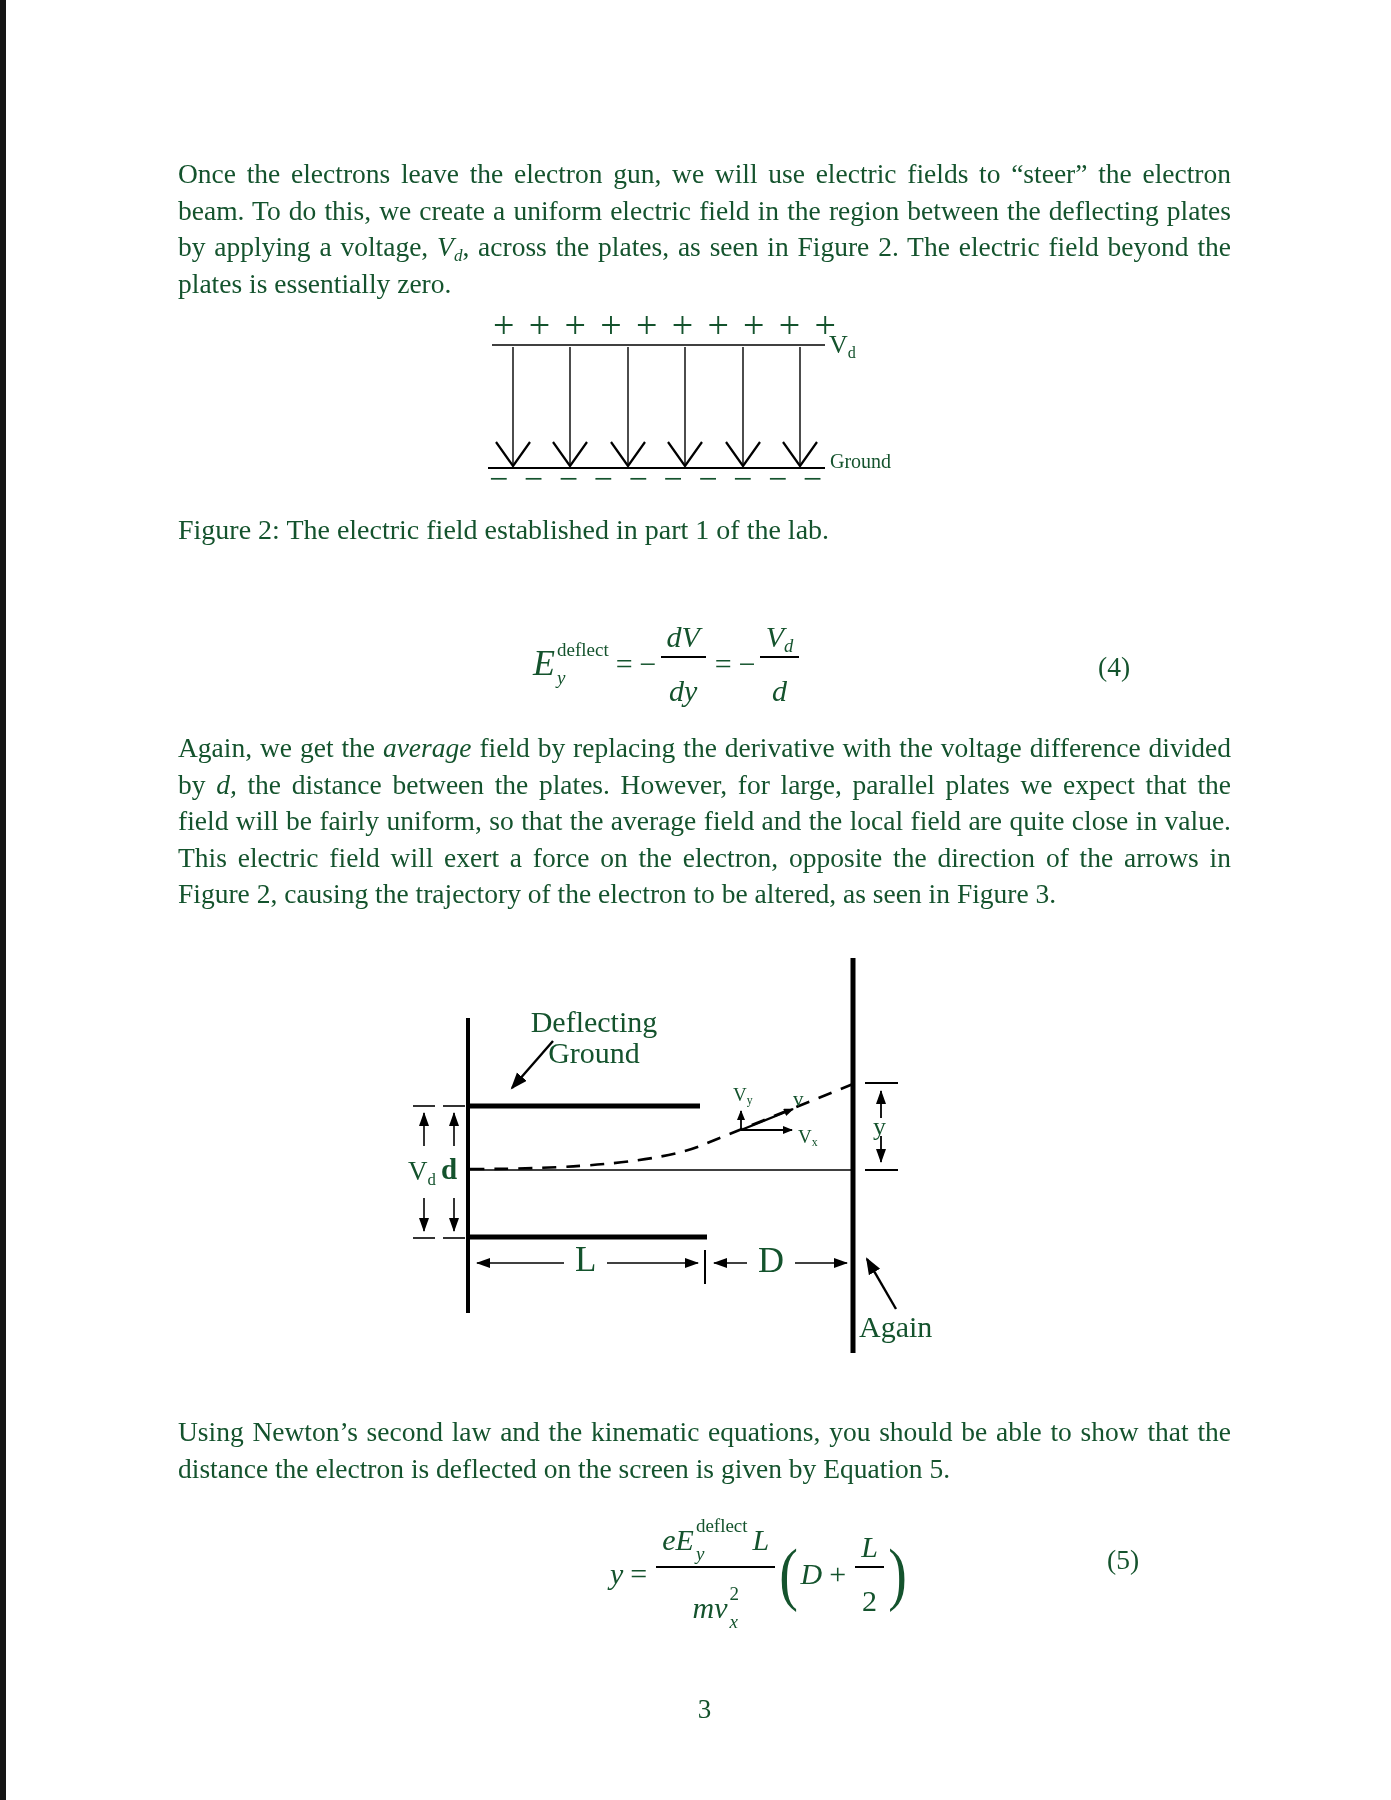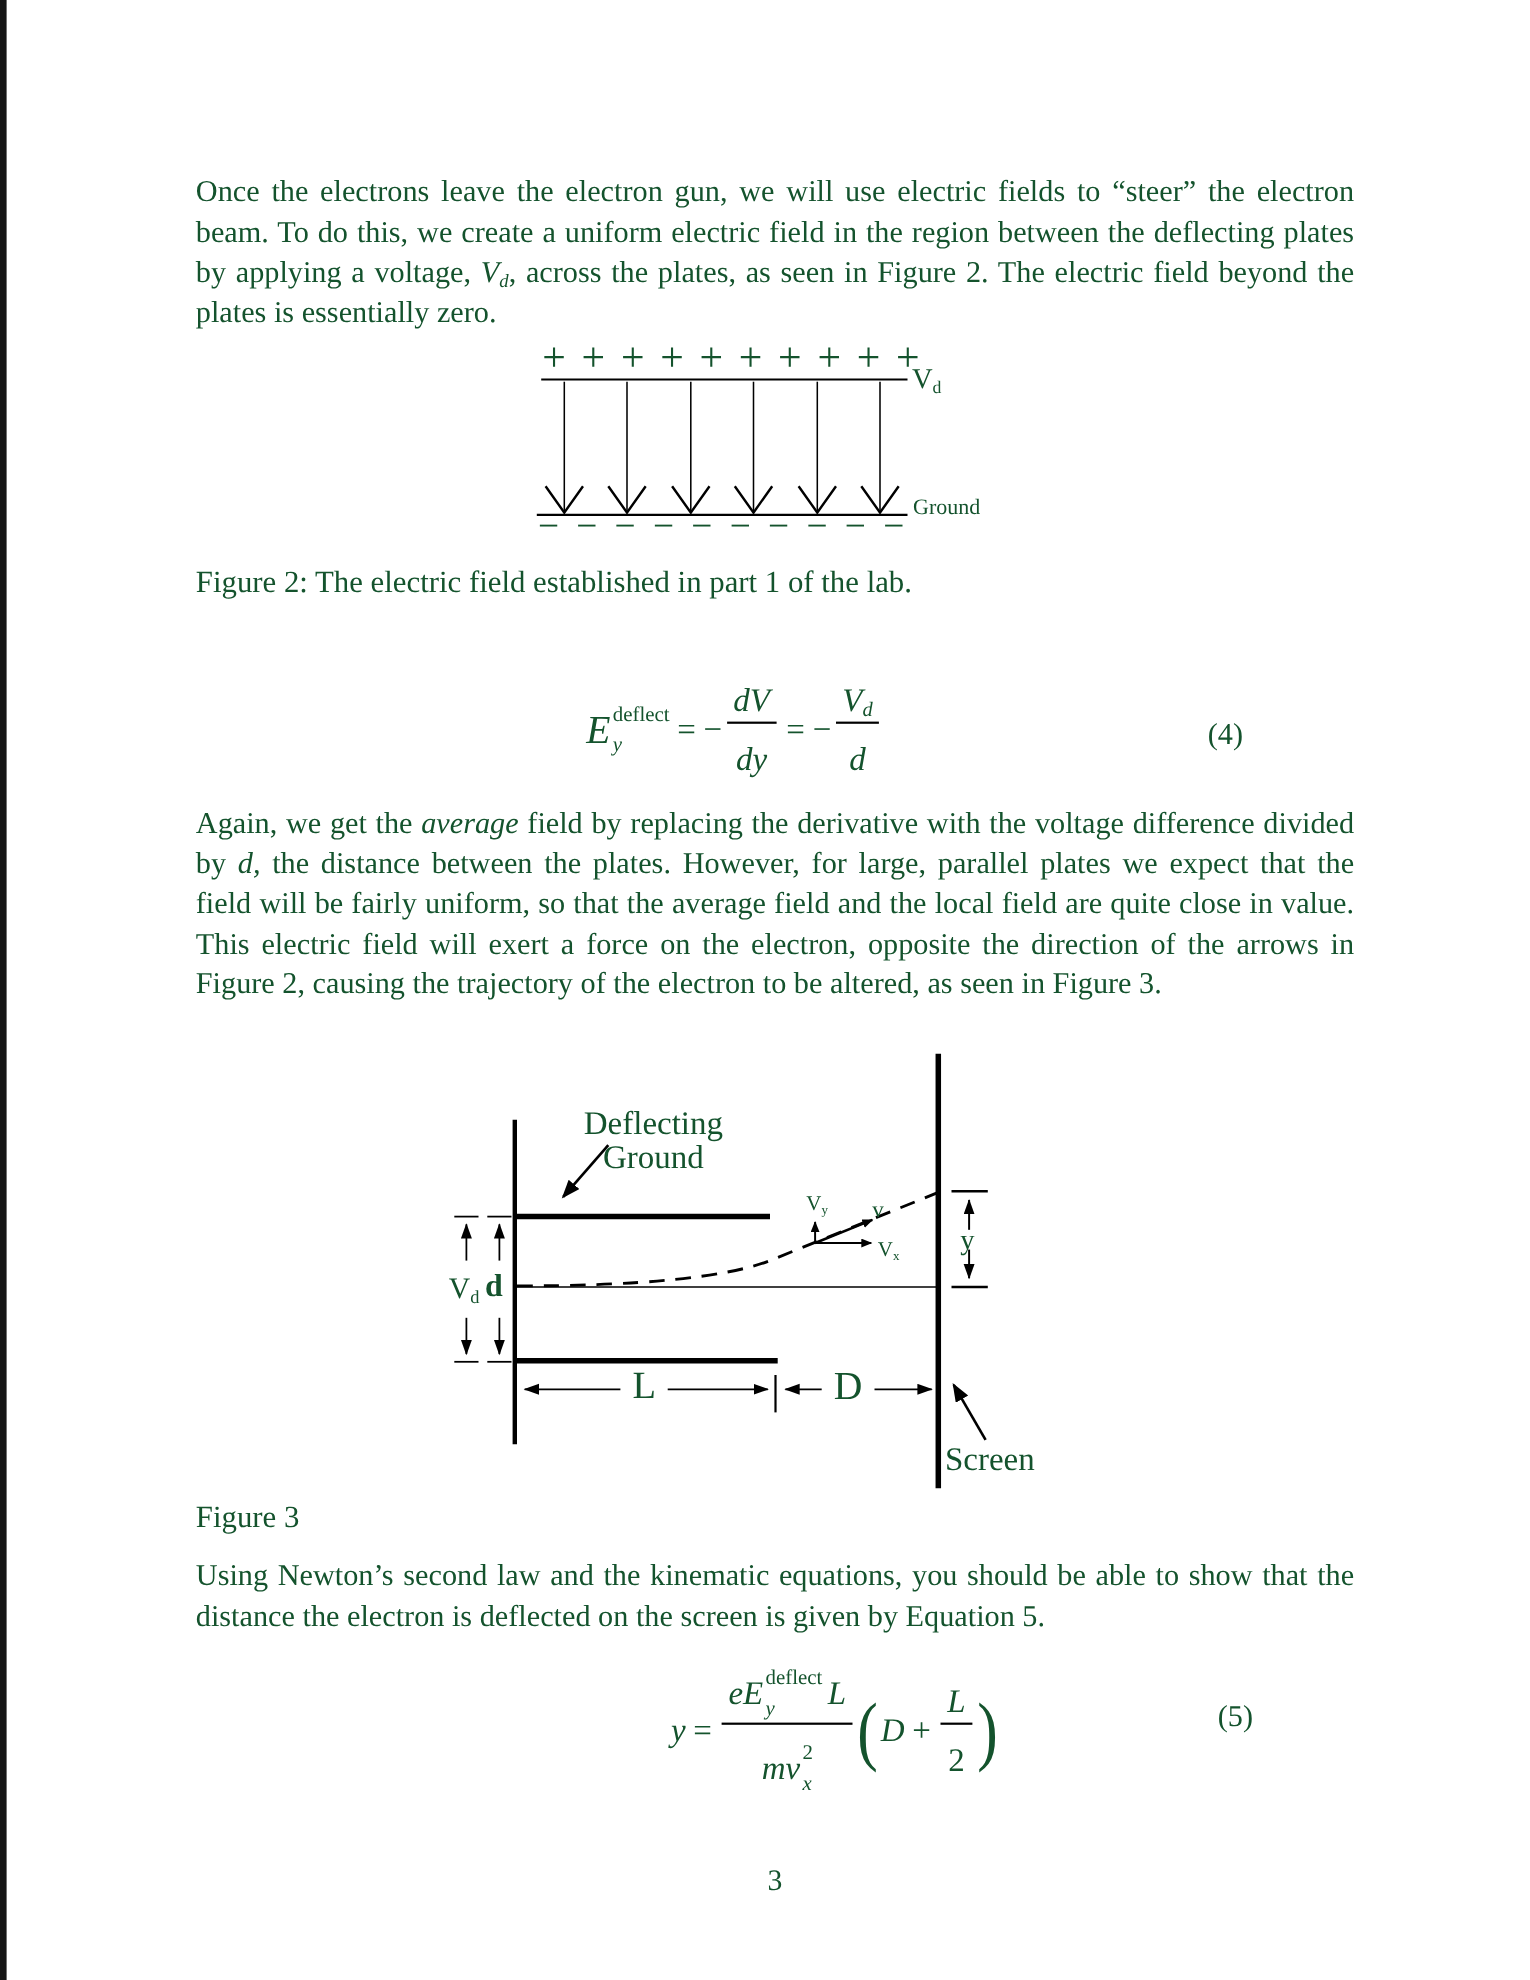--- a/index.html
+++ b/index.html
@@ -162,22 +162,21 @@
     <span style="display:block;">Ground</span>
   </div>
   <span class="lbl" style="left:408px;top:1156px;font-size:27px;"><span>V</span><sub class="sub-s">d</sub></span>
   <span class="lbl" style="left:441px;top:1153px;font-size:29px;font-weight:bold;">d</span>
   <span class="lbl" style="left:733px;top:1084px;font-size:19px;"><span>V</span><sub class="sub-s">y</sub></span>
   <span class="lbl" style="left:793px;top:1087px;font-size:21px;">v</span>
   <span class="lbl" style="left:798px;top:1126px;font-size:19px;"><span>V</span><sub class="sub-s">x</sub></span>
   <span class="lbl" style="left:873px;top:1112px;font-size:26px;">y</span>
   <span class="lbl whitebg" style="left:564px;top:1240px;font-size:35px;">L</span>
   <span class="lbl whitebg" style="left:747px;top:1239px;font-size:36px;">D</span>
-  <span class="lbl" style="left:859px;top:1310px;font-size:30px;">Screen</span>
-  <p class="caption" style="top:1364px;">Figure 3</p>
+  <span class="lbl" style="left:859px;top:1310px;font-size:30px;">Again</span>
 
   <p class="body-par" style="top:1414px;">Using Newton’s second law and the kinematic equations, you should be able to show that the distance the electron is deflected on the screen is given by Equation 5.</p>
 
   <div class="equation" style="left:610px;top:1516px;">
     <i>y</i>
     <span class="op">=</span>
     <span class="frac">
       <span class="num"><span class="mvar">
             <i>eE</i>
             <span class="estack">

